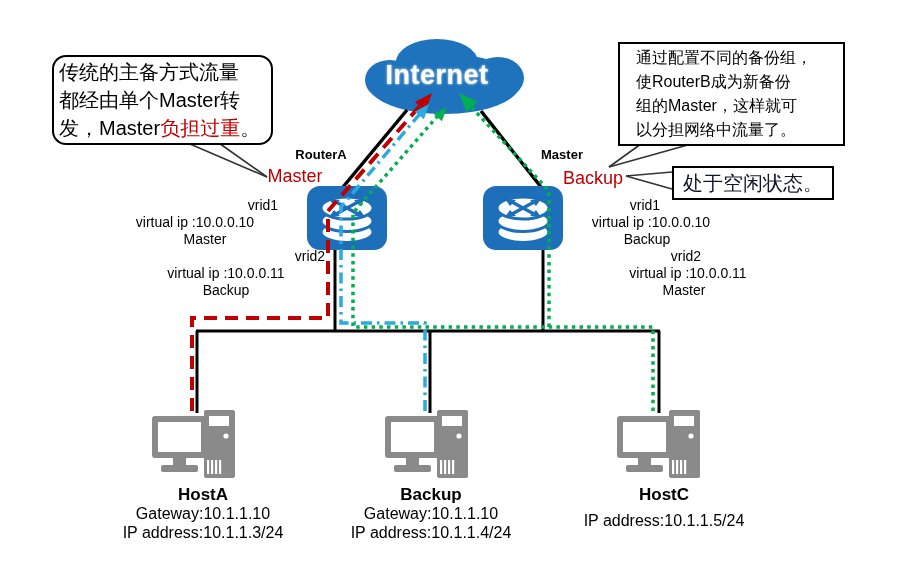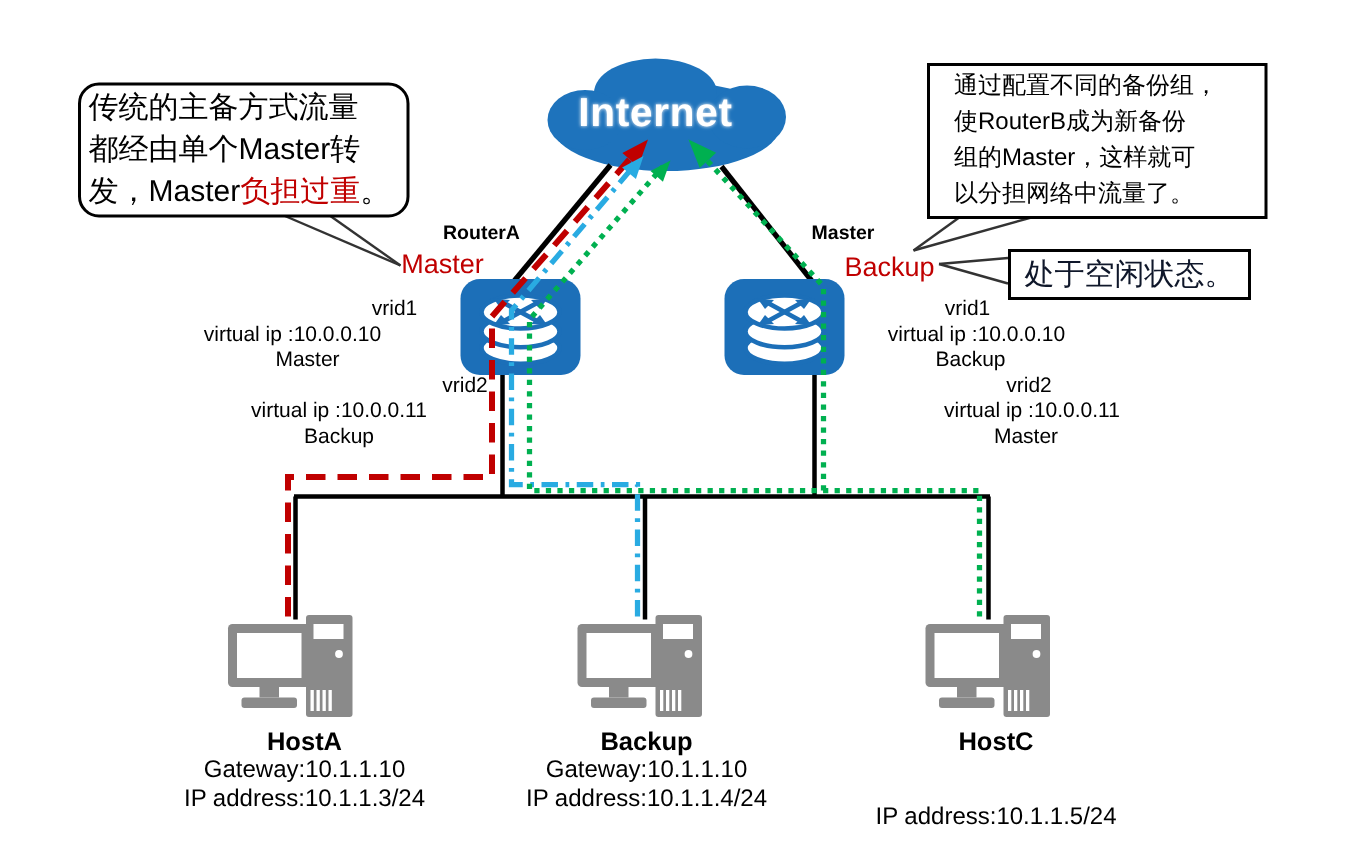--- a/index.html
+++ b/index.html
@@ -155,15 +155,15 @@
 
 <div class="abs host-name" style="left:103px;top:485px;">HostA</div>
 <div class="abs host-detail" style="left:93px;top:505px;">Gateway:10.1.1.10</div>
 <div class="abs host-detail" style="left:93px;top:524px;">IP address:10.1.1.3/24</div>
 
 <div class="abs host-name" style="left:331px;top:485px;">Backup</div>
 <div class="abs host-detail" style="left:321px;top:505px;">Gateway:10.1.1.10</div>
 <div class="abs host-detail" style="left:321px;top:524px;">IP address:10.1.1.4/24</div>
 
 <div class="abs host-name" style="left:564px;top:485px;">HostC</div>
-<div class="abs host-detail" style="left:554px;top:536px;">IP address:10.1.1.5/24</div>
+<div class="abs host-detail" style="left:554px;top:512px;">IP address:10.1.1.5/24</div>
 
 </div>
 
 </body></html>

